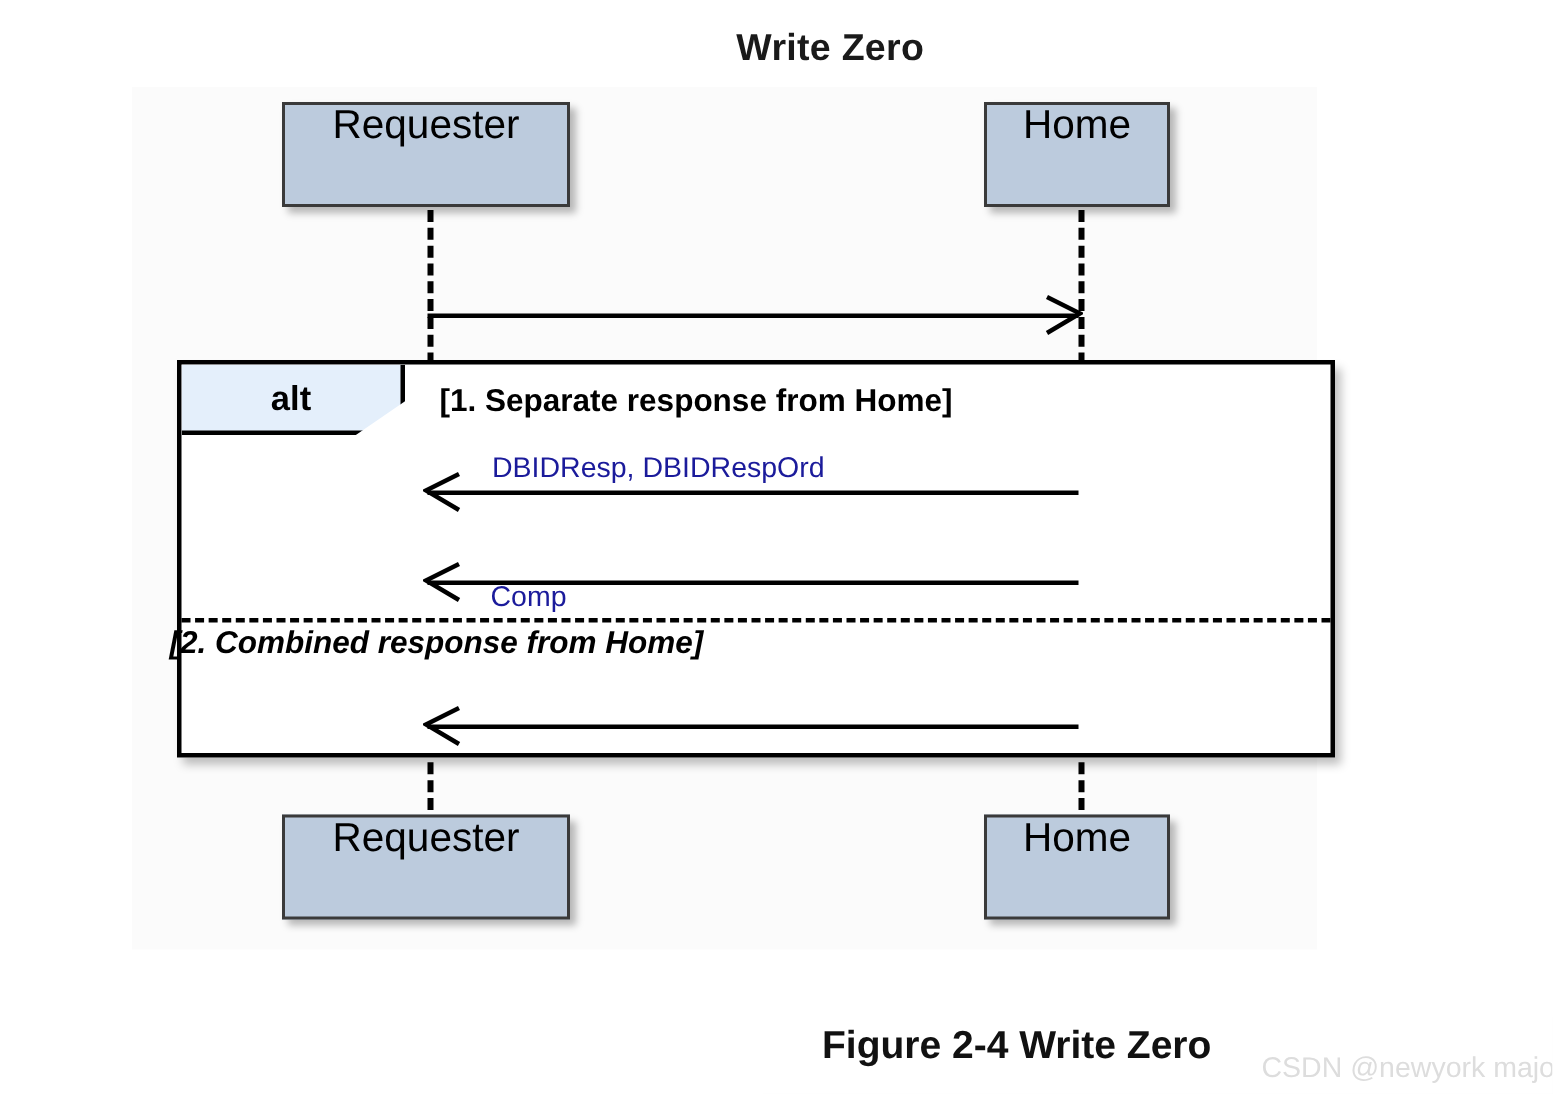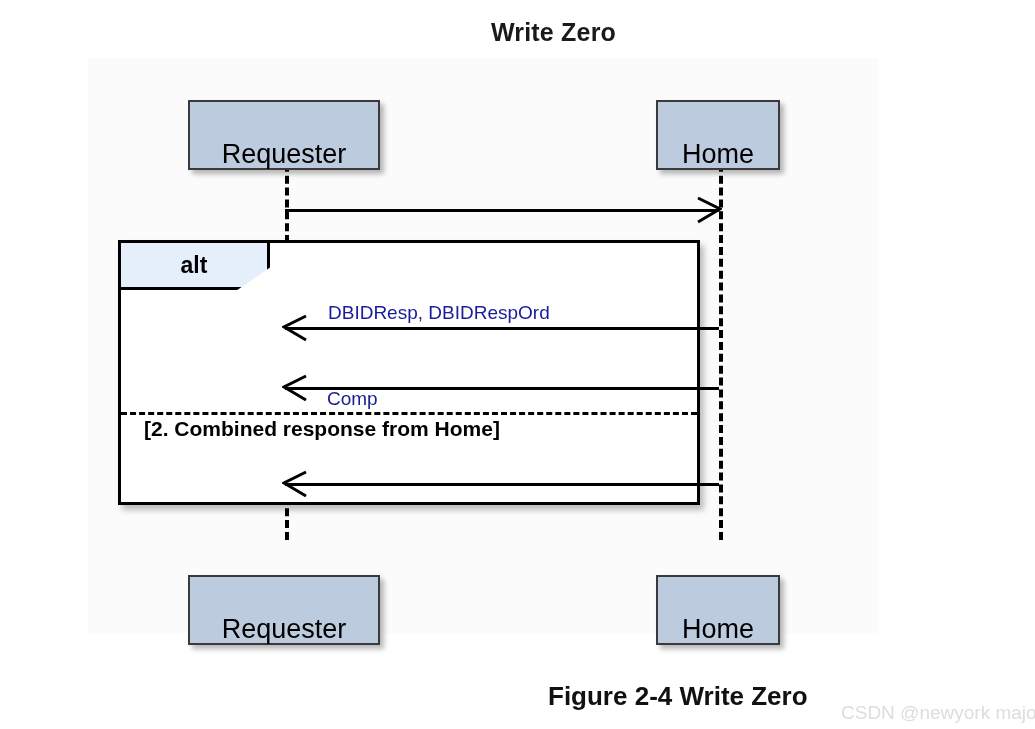--- a/index.html
+++ b/index.html
@@ -42,26 +42,25 @@
   }
 
   
   .participant {
     position: absolute;
     box-sizing: border-box;
     background: #bccbdd;
     border: 2px solid #3a3a3a;
     box-shadow: 4px 4px 5px rgba(0,0,0,0.28);
     display: flex;
-    align-items: flex-end;
+    align-items: flex-start;
     justify-content: center;
     font-size: 27px;
     color: #000000;
     line-height: 1;
-    margin-top: 32px;
   }
 
   
   .lifeline {
     position: absolute;
     width: 0;
     border-left: 4px dashed #000000;
   }
 
   
@@ -157,45 +156,46 @@
     <span>Home</span>
   </div>
 
   <div class="msg-line" style="left:285px; top:209px; width:434px;"></div>
   <div class="arrowhead" style="left:696px; top:196px;">
     <svg width="26" height="28" viewBox="0 0 26 28">
       <polyline points="2,2 24,13 2,26" fill="none" stroke="#000000" stroke-width="3"></polyline>
     </svg>
   </div>
 
-  <div class="fragment" style="left:118px; top:240px; width:582px; height:265px;">
+  <div class="fragment" style="left:118px; top:240px; width:772px; height:265px;">
     <div class="fragment-tab">
       <span>alt</span>
     </div>
     <div class="fragment-divider" style="top:169px;"></div>
   </div>
 
+  <div class="guard" style="left:293px; top:256px;">[1. Separate response from Home]</div>
 
   <div class="msg-label" style="left:328px; top:302px;">DBIDResp, DBIDRespOrd</div>
   <div class="msg-line" style="left:285px; top:327px; width:434px;"></div>
   <div class="arrowhead" style="left:282px; top:314px;">
     <svg width="26" height="28" viewBox="0 0 26 28">
       <polyline points="24,2 2,13 24,26" fill="none" stroke="#000000" stroke-width="3"></polyline>
     </svg>
   </div>
 
   <div class="msg-label" style="left:327px; top:378px;margin-top:10px;">Comp</div>
   <div class="msg-line" style="left:285px; top:387px; width:434px;"></div>
   <div class="arrowhead" style="left:282px; top:374px;">
     <svg width="26" height="28" viewBox="0 0 26 28">
       <polyline points="24,2 2,13 24,26" fill="none" stroke="#000000" stroke-width="3"></polyline>
     </svg>
   </div>
 
-  <div class="guard" style="left:144px; top:417px;">[2. Combined response from Home]</div>
+  <div class="guard" style="left:113px; top:417px;font-style:italic;">[2. Combined response from Home]</div>
 
   <div class="msg-line" style="left:285px; top:483px; width:434px;"></div>
   <div class="arrowhead" style="left:282px; top:470px;">
     <svg width="26" height="28" viewBox="0 0 26 28">
       <polyline points="24,2 2,13 24,26" fill="none" stroke="#000000" stroke-width="3"></polyline>
     </svg>
   </div>
 
   <div class="participant" style="left:188px; top:543px; width:192px; height:70px;">
     <span>Requester</span>

